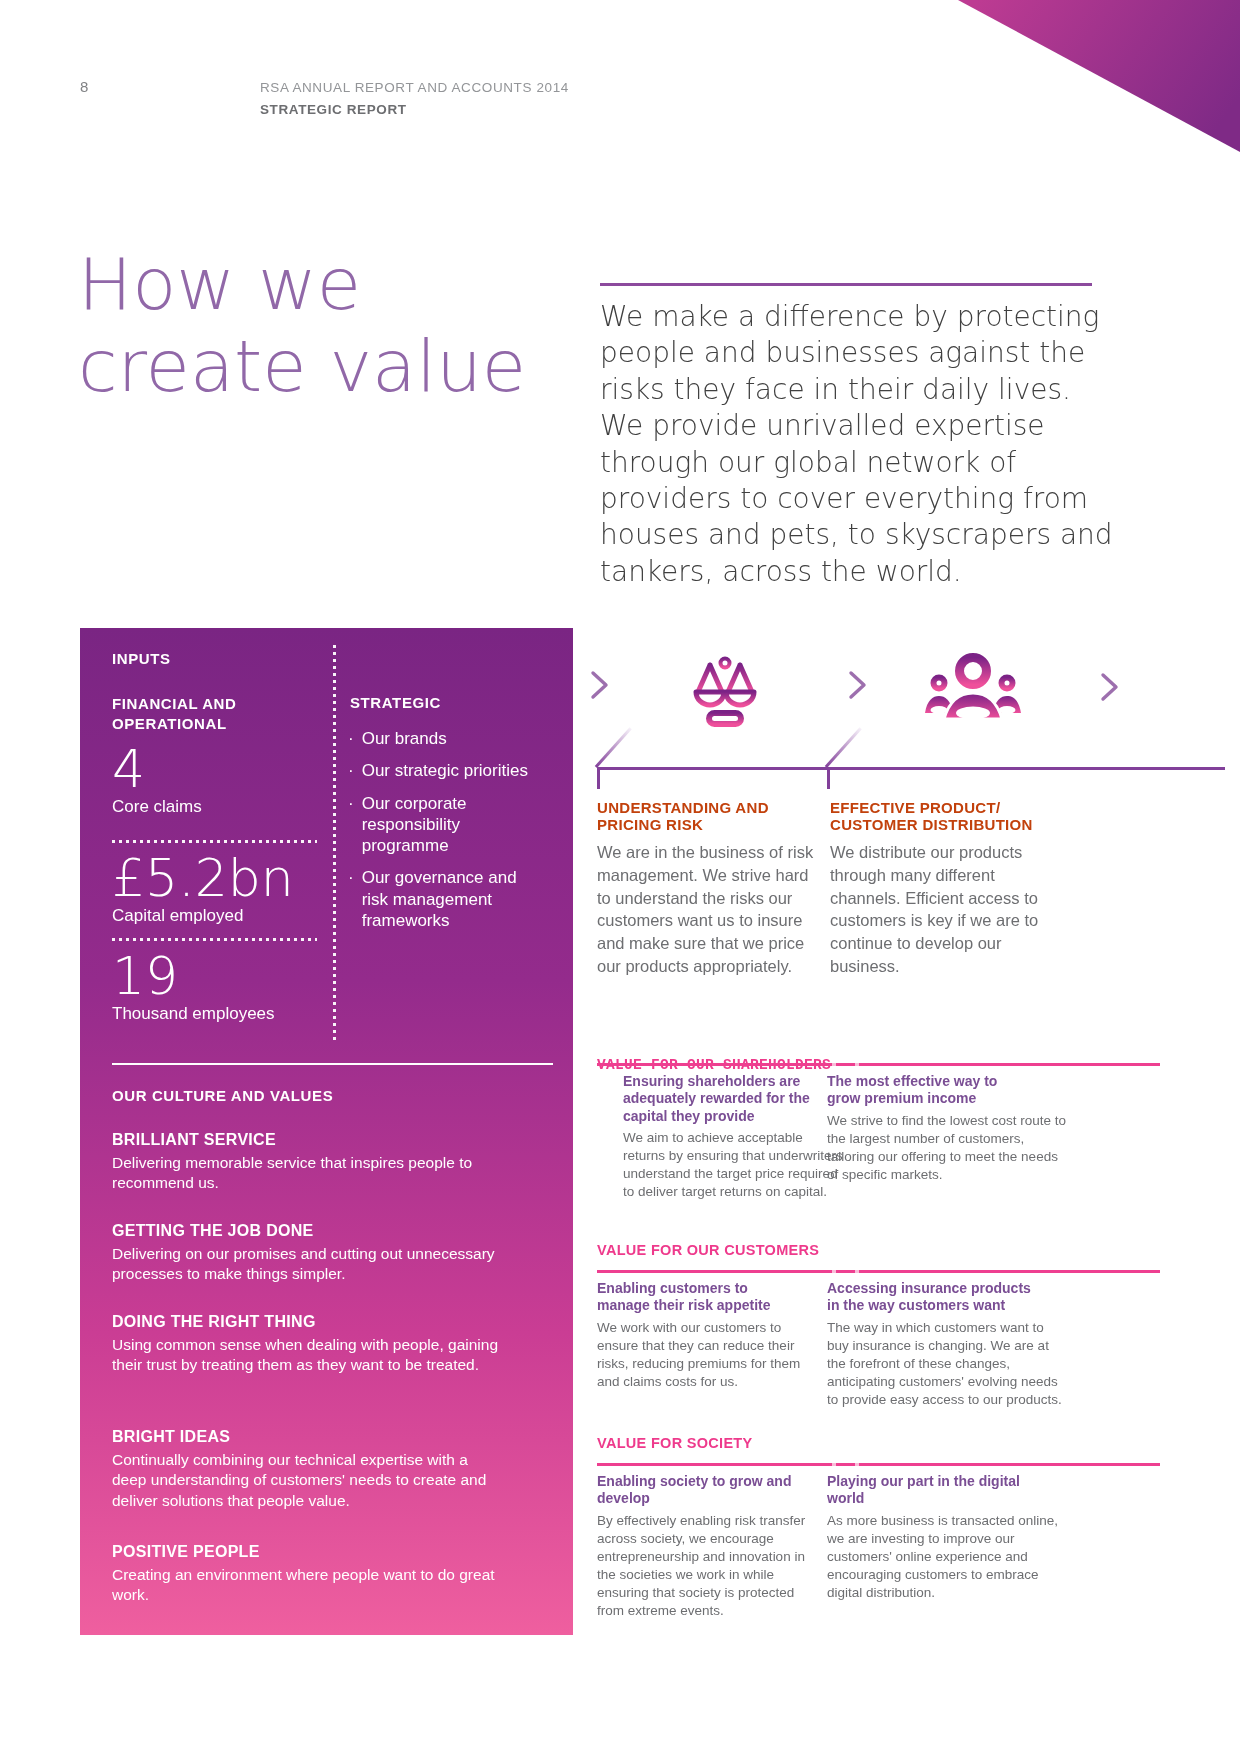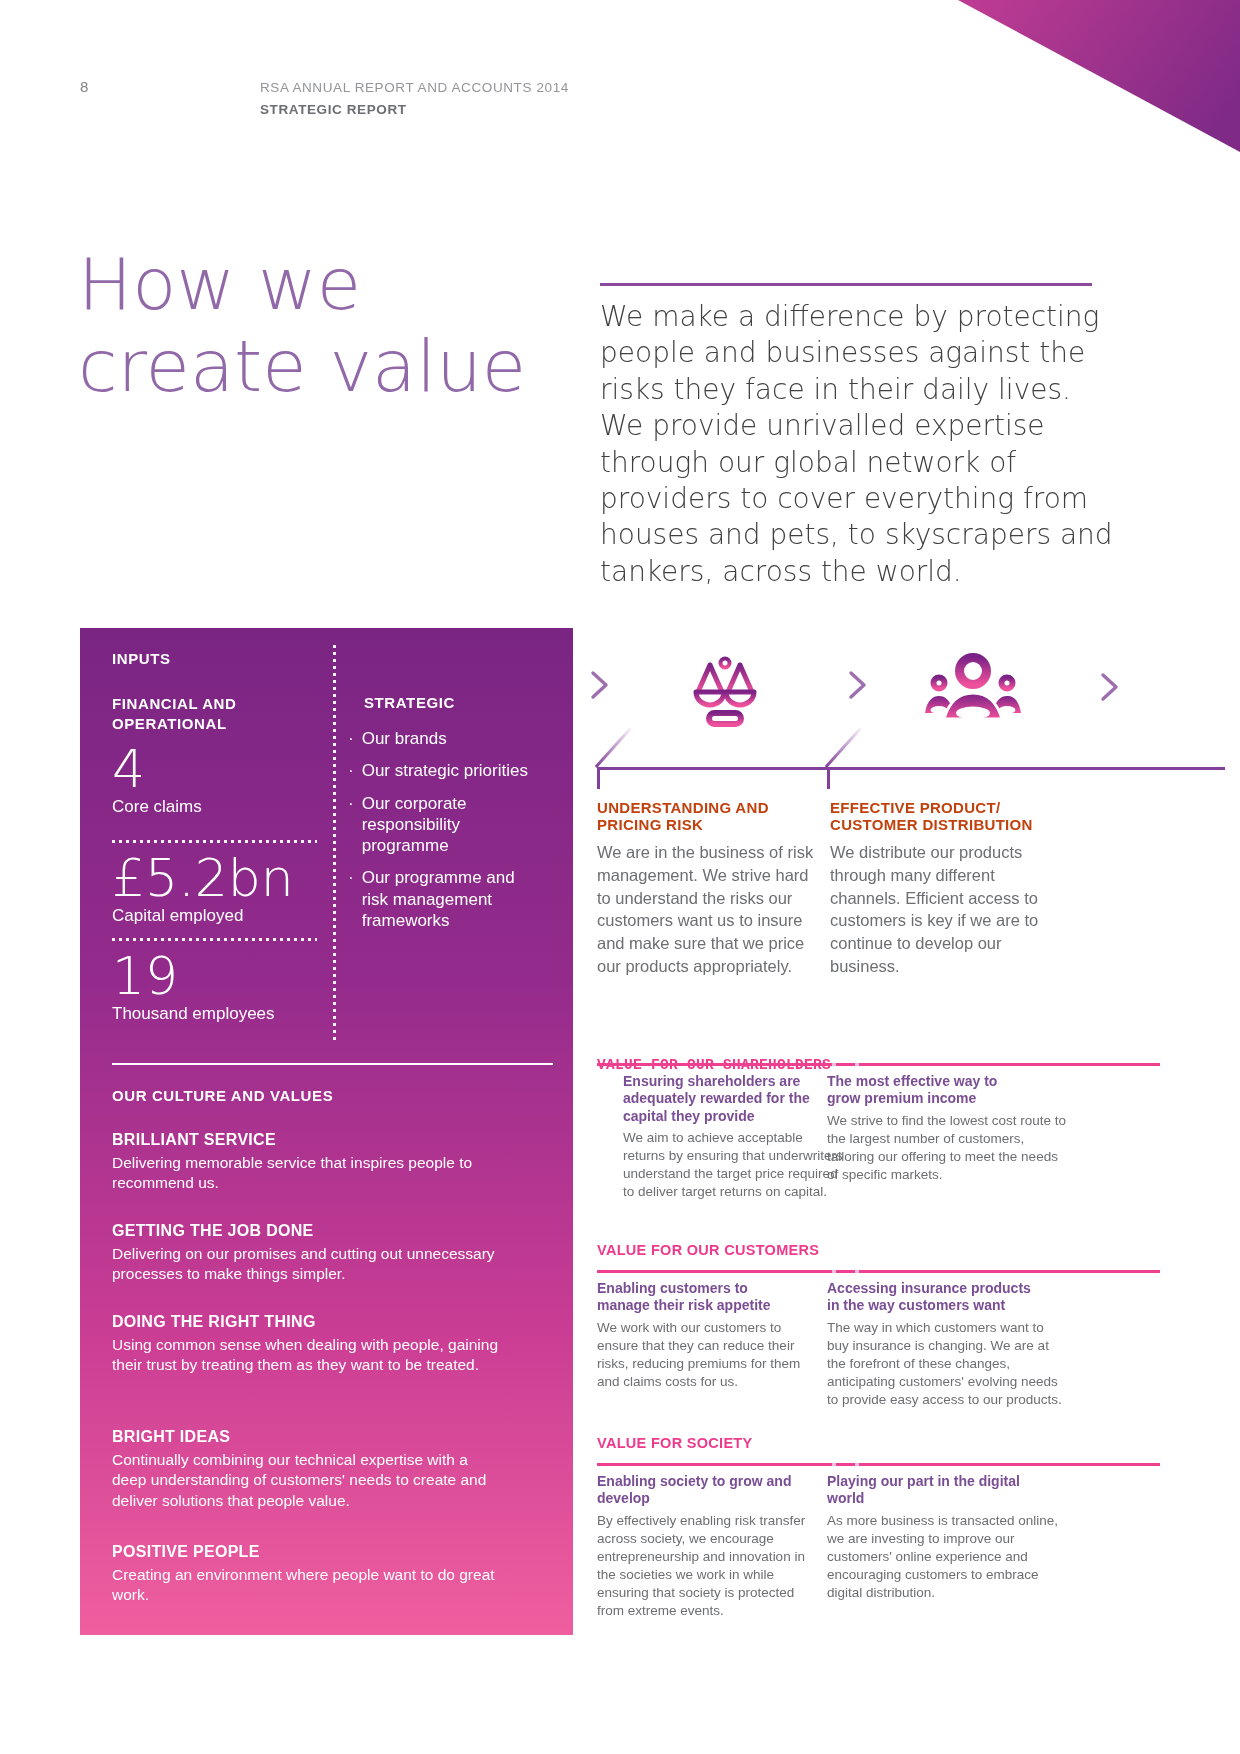--- a/index.html
+++ b/index.html
@@ -111,37 +111,37 @@
     </div>
     <div class="abs dotted-h" style="left:32px;top:310px;width:205px;"></div>
 
     <div class="abs" style="left:32px;top:322px;">
       <div class="stat-value">19</div>
       <div class="stat-label">Thousand employees</div>
     </div>
 
     <div class="abs dotted-v" style="left:253px;top:17px;height:395px;"></div>
 
-    <div class="abs box-label" style="left:284px;top:66px;">STRATEGIC</div>
+    <div class="abs box-label" style="left:270px;top:66px;">STRATEGIC</div>
     <div class="abs" style="left:268px;top:100px;">
       <div class="bullet-item">
           <span>·</span>
           <span>Our brands</span>
         </div>
       <div class="bullet-item">
           <span>·</span>
           <span>Our strategic priorities</span>
         </div>
       <div class="bullet-item">
           <span>·</span>
           <span>Our corporate responsibility programme</span>
         </div>
       <div class="bullet-item">
           <span>·</span>
-          <span>Our programme and risk management frameworks</span>
+          <span>Our governance and risk management frameworks</span>
         </div>
     </div>
 
     <div class="abs white-rule" style="left:32px;top:435px;width:441px;"></div>
     <div class="abs box-label" style="left:32px;top:459px;">OUR CULTURE AND VALUES</div>
 
     <div class="abs culture-item" style="left:32px;top:503px;">
       <div class="culture-title">BRILLIANT SERVICE</div>
       <div class="culture-text">Delivering memorable service that inspires people to recommend us.</div>
     </div>

